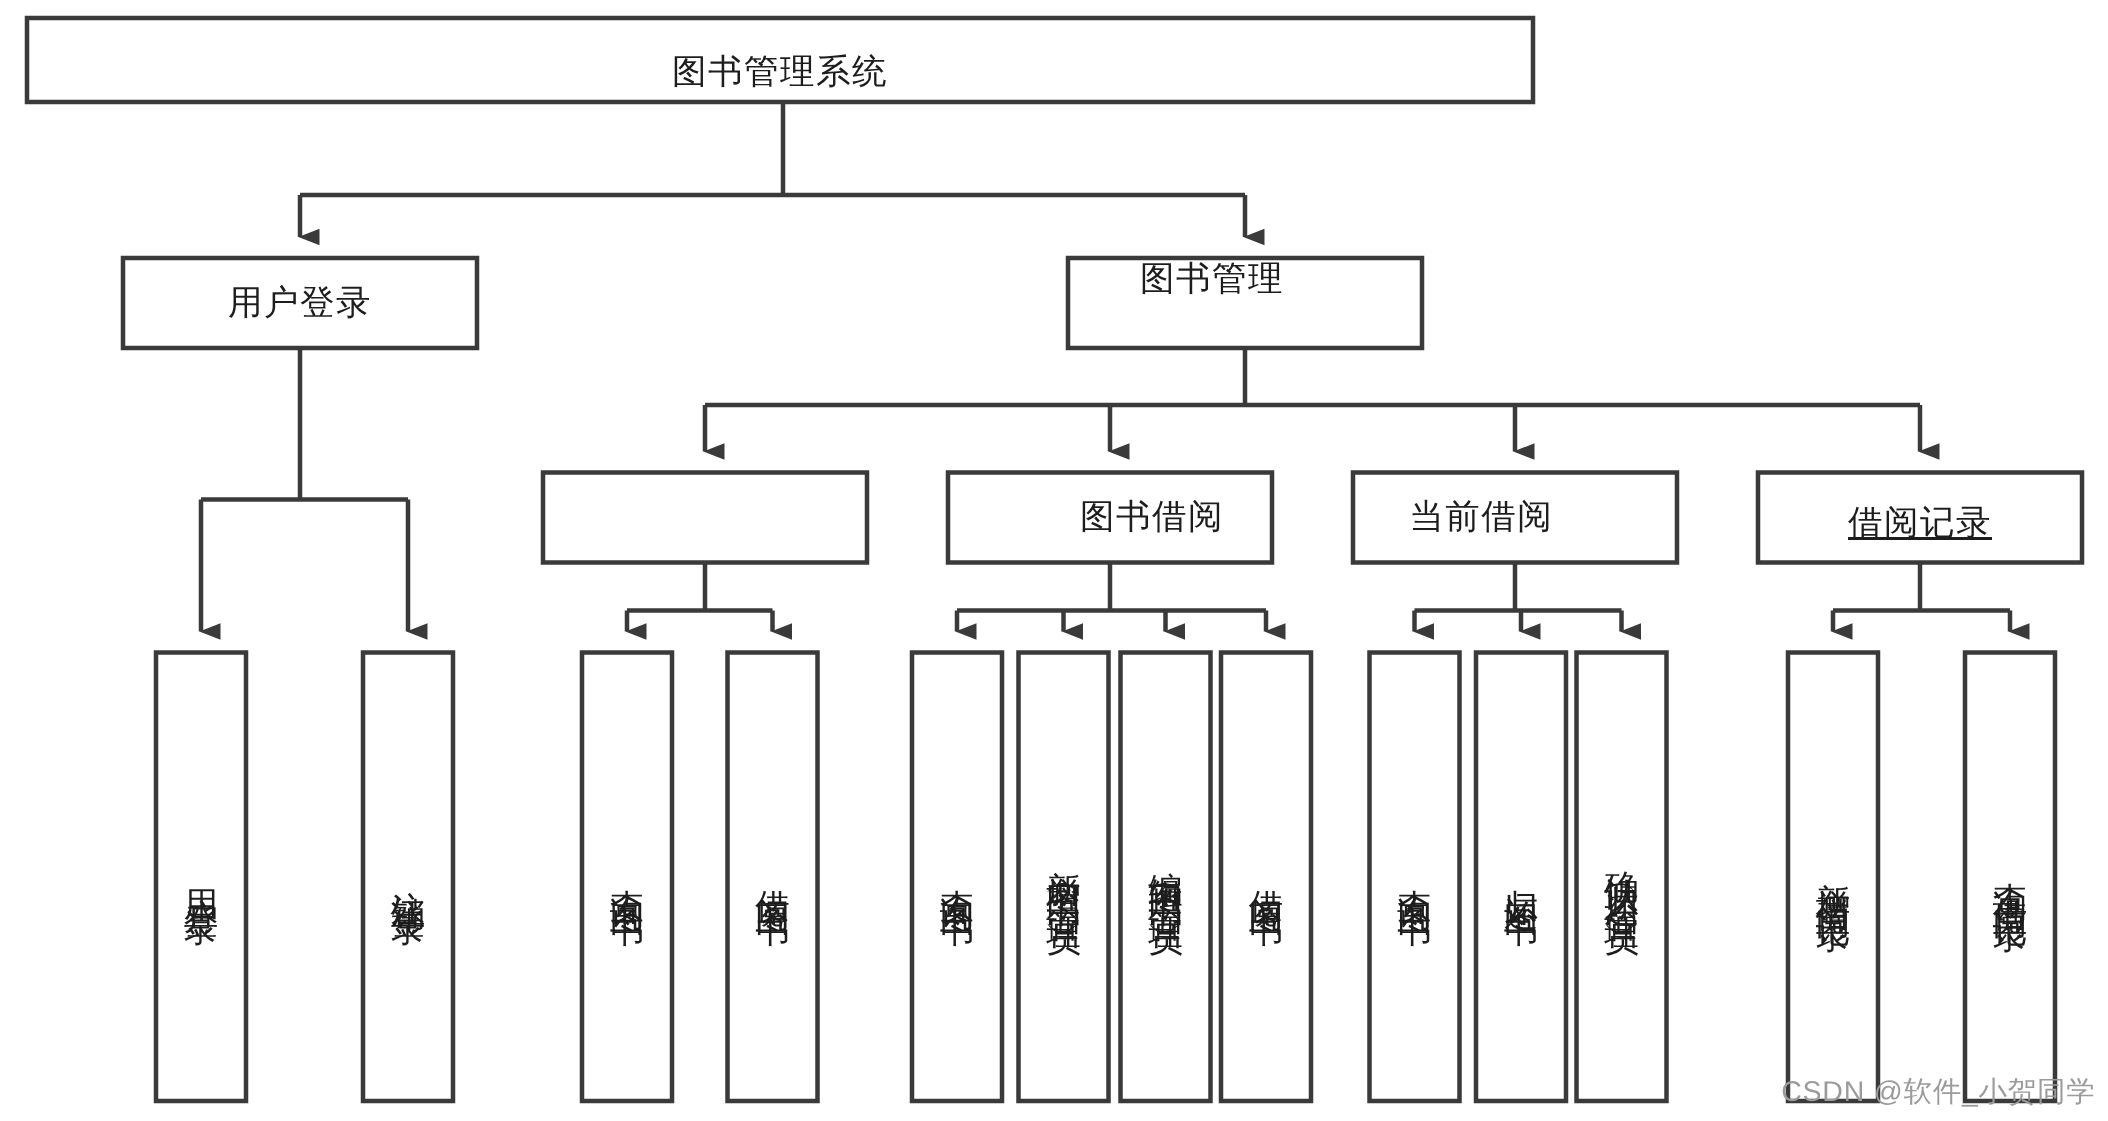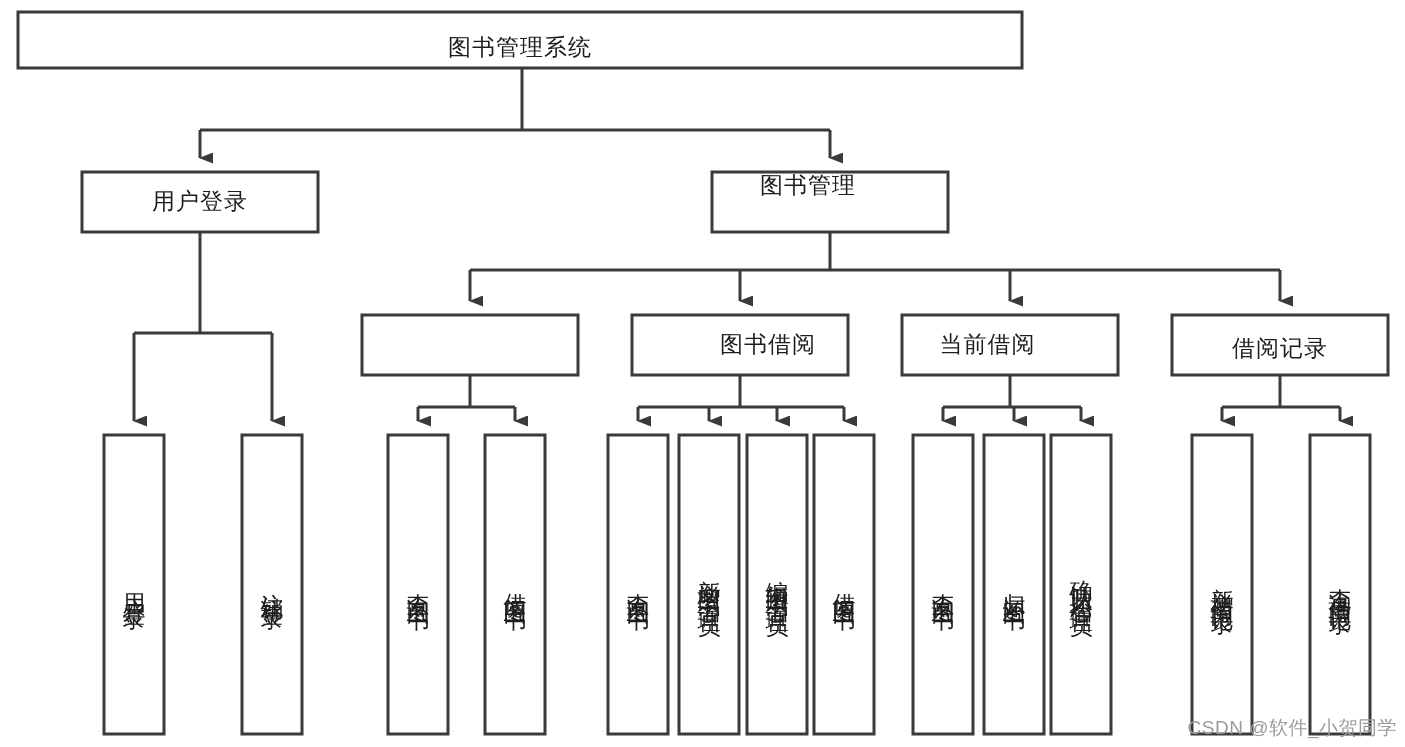--- a/index.html
+++ b/index.html
@@ -161,21 +161,21 @@
     <path class="link" marker-end="url(#ah)" d="M1340,407 L1340,421"></path>
   </svg>
 
   <div class="node-label" style="left:18px;top:12px;width:1004px;height:72px;">图书管理系统</div>
 
   <div class="node-label" style="left:82px;top:172px;width:236px;height:60px;">用户登录</div>
   <div class="node-label" style="left:712px;top:156px;width:192px;height:60px;">图书管理</div>
 
   <div class="node-label" style="left:632px;top:315px;width:216px;height:60px;margin-left:28px;">图书借阅</div>
   <div class="node-label" style="left:902px;top:315px;width:171px;height:60px;">当前借阅</div>
-  <div class="node-label" style="left:1172px;top:315px;width:216px;height:68px;">借阅记录</div>
+  <div class="node-label" style="left:1172px;top:315px;width:216px;height:68px;text-decoration:underline;">借阅记录</div>
 
   <div class="leaf-label" style="left:104px;top:435px;width:60px;height:299px;">用户登录</div>
   <div class="leaf-label" style="left:242px;top:435px;width:60px;height:299px;">注销登录</div>
 
   <div class="leaf-label" style="left:388px;top:435px;width:60px;height:299px;">查询图书</div>
   <div class="leaf-label" style="left:485px;top:435px;width:60px;height:299px;">借阅图书</div>
 
   <div class="leaf-label" style="left:608px;top:435px;width:60px;height:299px;">查询图书</div>
   <div class="leaf-label" style="left:679px;top:435px;width:60px;height:299px;">新增图书（管理员）</div>
   <div class="leaf-label" style="left:747px;top:435px;width:60px;height:299px;">编辑图书（管理员）</div>

